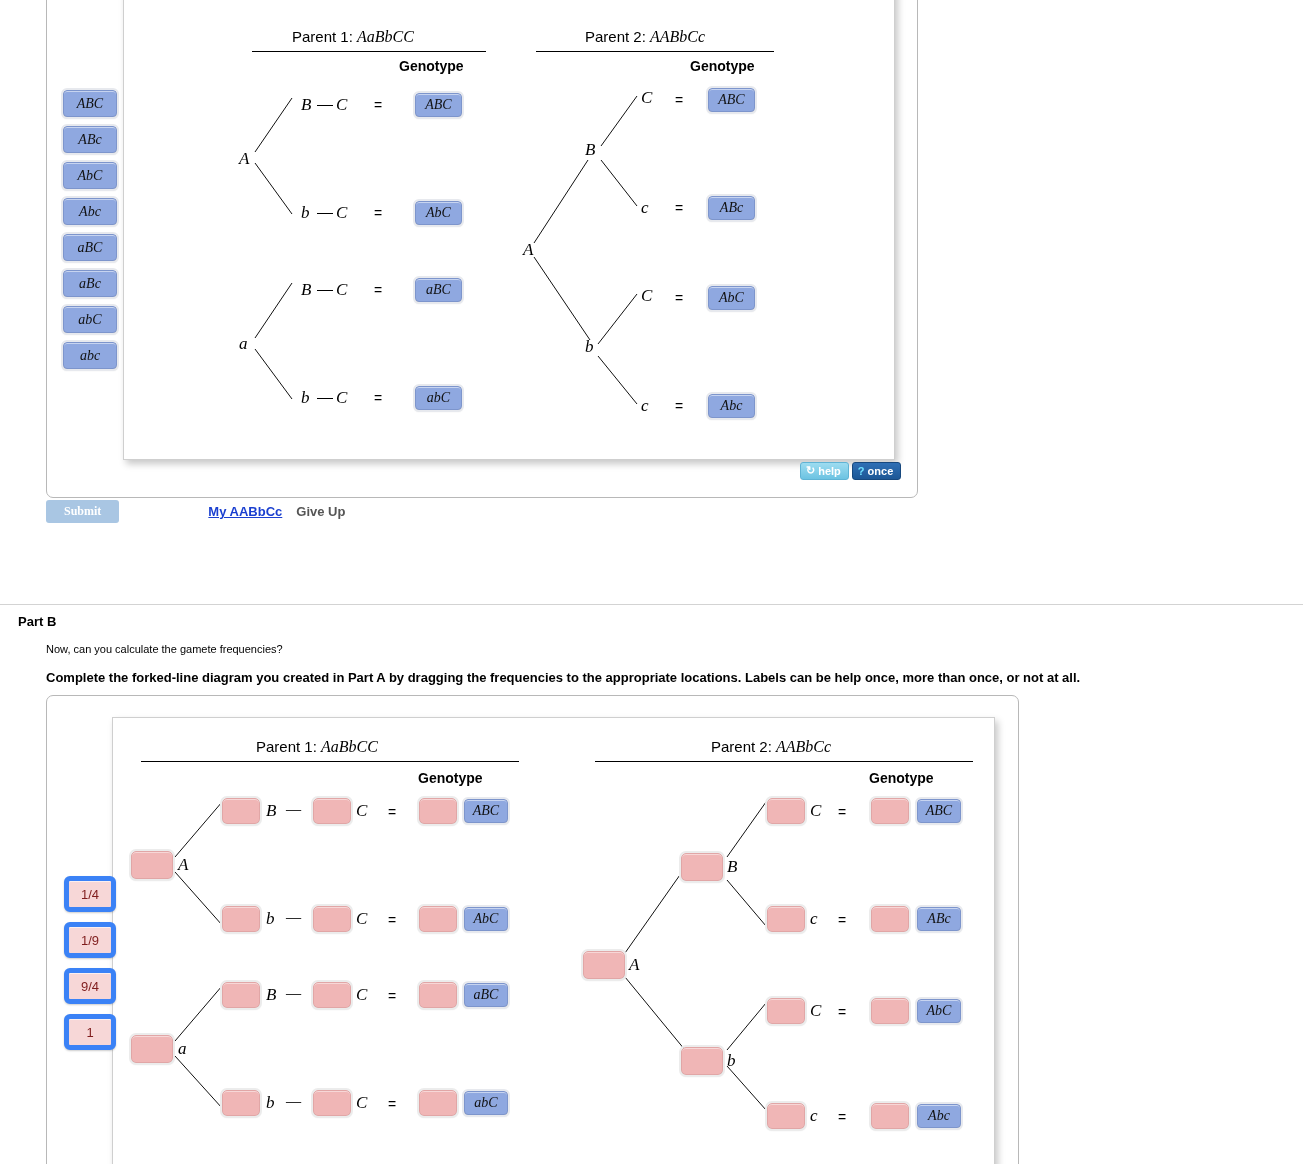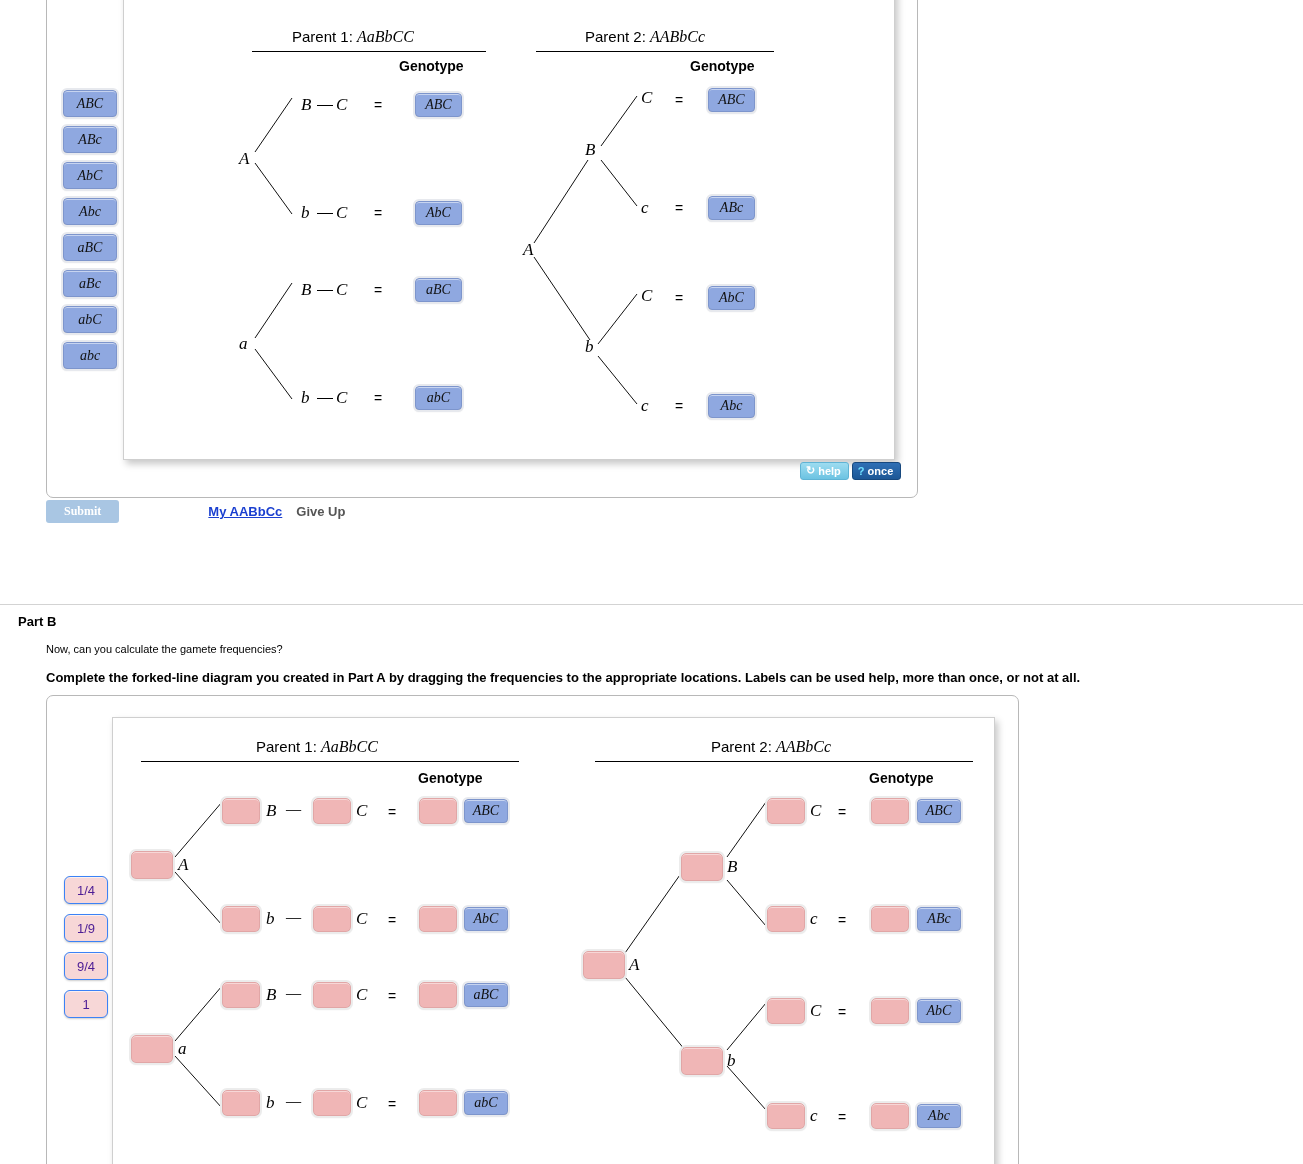--- a/index.html
+++ b/index.html
@@ -17,22 +17,22 @@
     color:#111;font-size:14px;padding:0 2px;
     box-shadow:0 1px 2px rgba(0,0,0,.35), inset 0 1px 0 rgba(255,255,255,.5);
     outline:2px solid #e7e9ee;
   }
   .chip-pink{
     background:#f0b6b6;border:1px solid #e1a6a6;border-radius:5px;
     box-shadow:0 1px 2px rgba(0,0,0,.30), inset 0 1px 0 rgba(255,255,255,.45);
     outline:2px solid #ececec;
   }
   .chip-pink-lbl{
-    background:#f7d7d7;border:1px solid #3b82f6;border-radius:6px;
-    color:#4c1d95;font-family:"Liberation Sans",sans-serif;font-style:normal;font-size:13px;
+    background:#f7d7d7;border:5px solid #3b82f6;border-radius:6px;
+    color:#7f1d1d;font-family:"Liberation Sans",sans-serif;font-style:normal;font-size:13px;
     box-shadow:0 1px 2px rgba(0,0,0,.20), inset 0 1px 0 rgba(255,255,255,.6);
   }
 
   
   #partA-outer{
     position:absolute;left:46px;top:-40px;width:872px;height:538px;
     border:1px solid #b8b8b8;border-radius:7px;background:#fff;box-sizing:border-box;
   }
   #partA-panel{
     position:absolute;left:123px;top:-42px;width:772px;height:502px;
@@ -210,21 +210,21 @@
     <button class="submit-btn">Submit</button>
     <a class="lnk" href="#">My AABbCc</a>
     <span class="giveup">Give Up</span>
   </div>
 
 
   <hr class="sep">
 
   <div id="partB-head">Part B</div>
   <div id="partB-q">Now, can you calculate the gamete frequencies?</div>
-  <div id="partB-i">Complete the forked-line diagram you created in Part A by dragging the frequencies to the appropriate locations. Labels can be used help, more than once, or not at all.</div>
+  <div id="partB-i">Complete the forked-line diagram you created in Part A by dragging the frequencies to the appropriate locations. Labels can be help once, more than once, or not at all.</div>
 
   <div id="partB-outer"></div>
   <div id="partB-panel"></div>
 
   <div id="bankB">
     <div class="chip-pink-lbl">1/4</div>
     <div class="chip-pink-lbl">1/9</div>
     <div class="chip-pink-lbl">9/4</div>
     <div class="chip-pink-lbl">1</div>
   </div>

